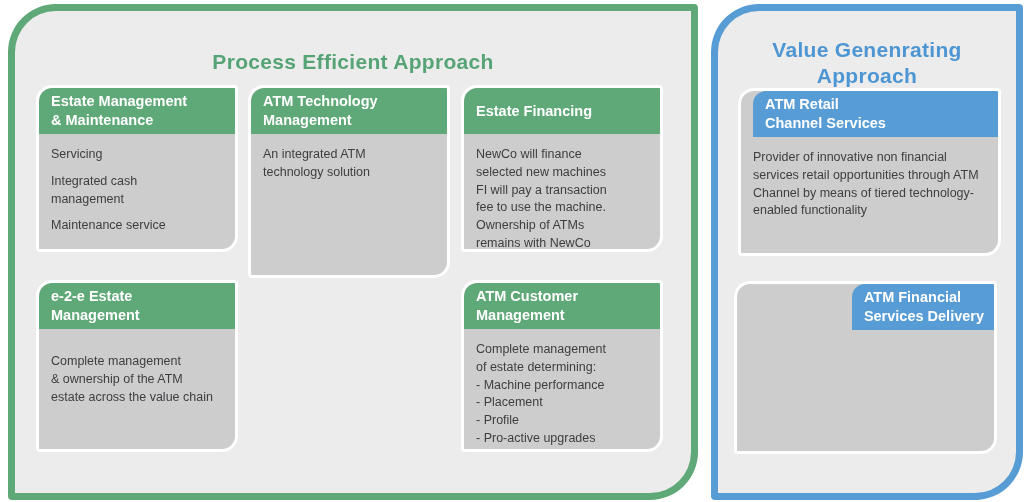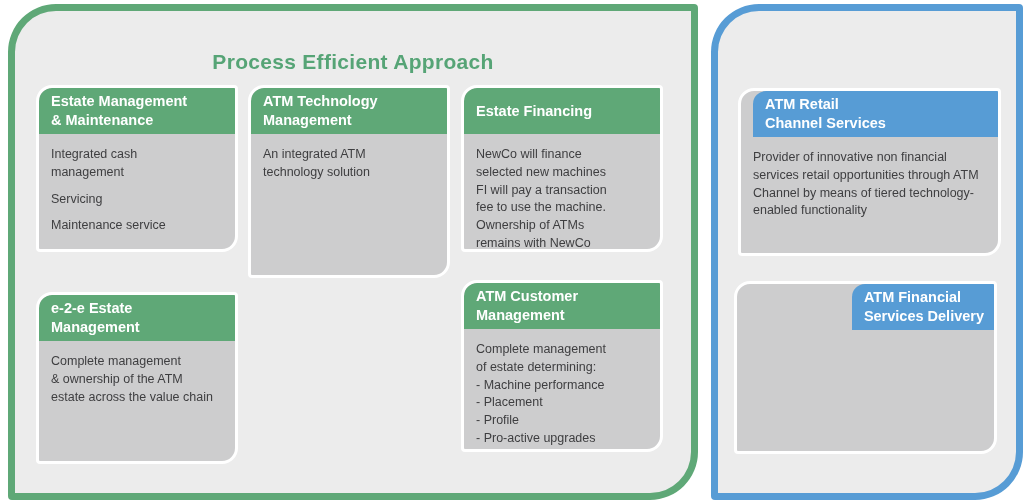--- a/index.html
+++ b/index.html
@@ -45,42 +45,42 @@
   .card-body{
     flex:1;padding:12px 6px 8px 12px;
     font-size:12.5px;line-height:1.42;color:#3e3e40;
     border-radius:0 0 13px 0;overflow-wrap:break-word;
   }
   .card-body p{margin:0 0 9px 0;white-space:pre-line;}
   
   .process .c0{left:21px;top:74px;width:202px;height:167px;}
   .process .c1{left:233px;top:74px;width:202px;height:193px;}
   .process .c2{left:446px;top:74px;width:202px;height:167px;}
-  .process .c3{left:21px;top:281px;width:202px;height:172px;}
+  .process .c3{left:21px;top:269px;width:202px;height:172px;gap:12px;}
   .process .c4{left:233px;top:269px;width:202px;height:172px;}
   .process .c5{left:446px;top:269px;width:202px;height:172px;}
   
   .value .c0{left:20px;top:77px;width:263px;height:168px;}
   .value .c1{left:16px;top:270px;width:263px;height:173px;align-items:flex-end;}
 </style>
 </head>
 <body>
 
 <div class="stage">
 
   <section class="panel process">
     <h2 class="panel-title">Process Efficient Approach</h2>
 
     <div class="card c0">
       <div class="card-header">Estate Management
 &amp; Maintenance</div>
       <div class="card-body">
+        <p>Servicing</p>
         <p>Integrated cash
 management</p>
-        <p>Servicing</p>
         <p>Maintenance service</p>
       </div>
     </div>
 
     <div class="card c1">
       <div class="card-header">ATM Technology
 Management</div>
       <div class="card-body">
         <p>An integrated ATM
 technology solution</p>
@@ -118,20 +118,22 @@
 of estate determining:
 - Machine performance
 - Placement
 - Profile
 - Pro-active upgrades</p>
       </div>
     </div>
   </section>
 
   <section class="panel value">
+    <h2 class="panel-title">Value Genenrating
+Approach</h2>
 
     <div class="card c0">
       <div class="card-header">ATM Retail
 Channel Services</div>
       <div class="card-body">
         <p>Provider of innovative non financial services retail opportunities through ATM Channel by means of tiered technology-enabled functionality</p>
       </div>
     </div>
 
     <div class="card c1">

